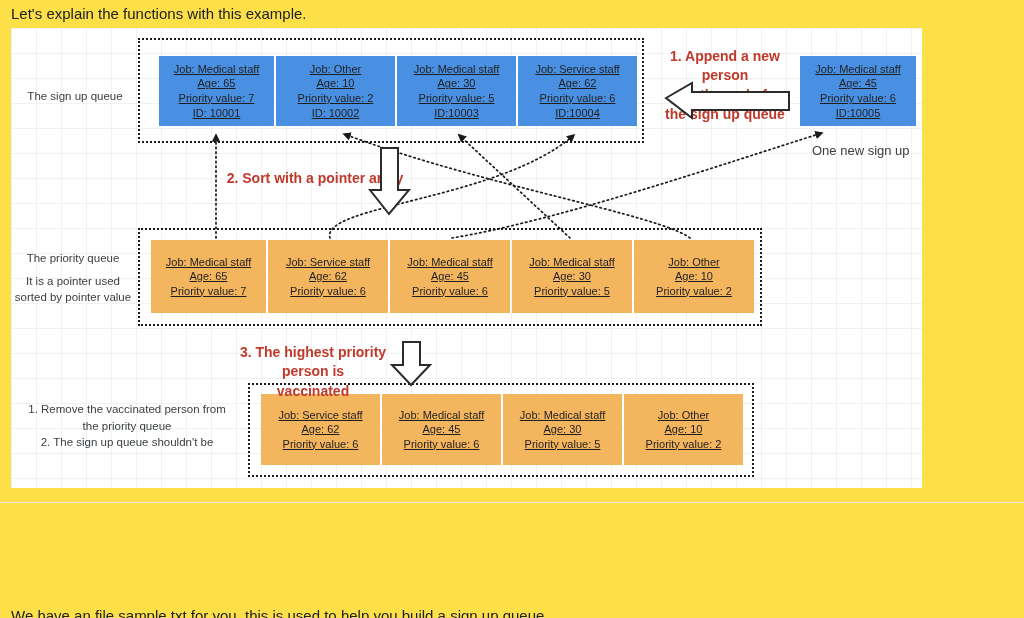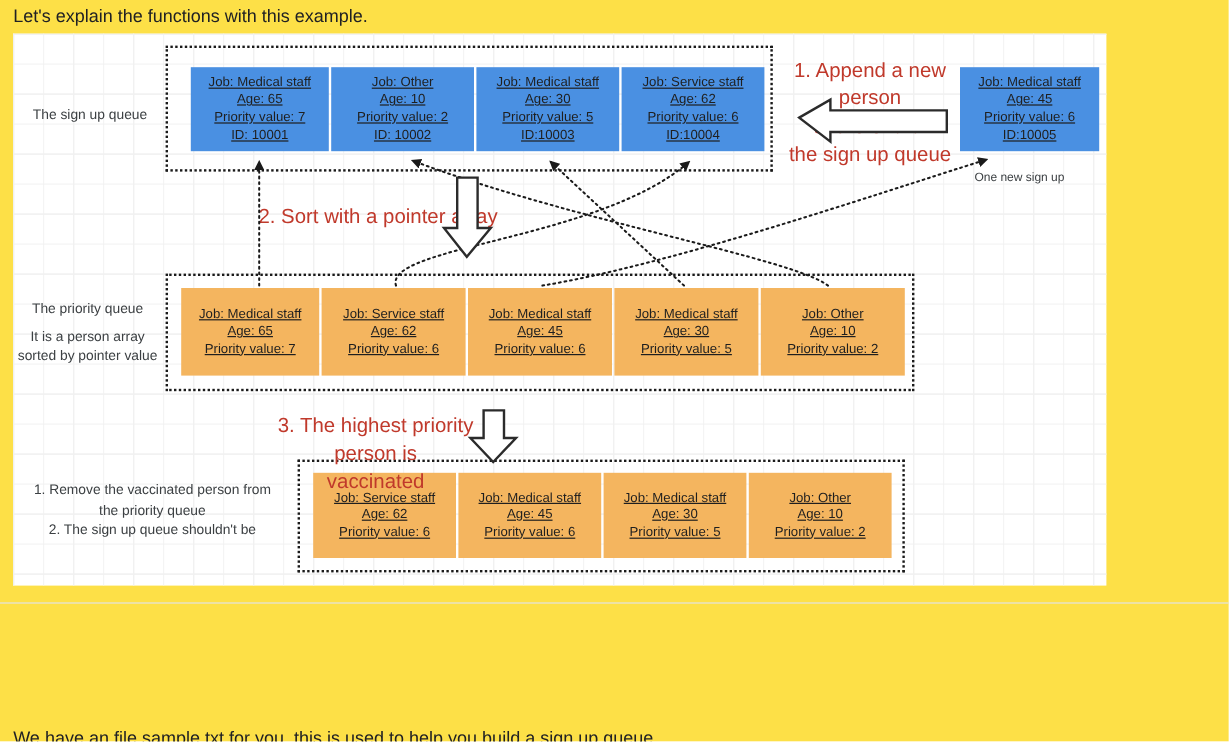--- a/index.html
+++ b/index.html
@@ -91,31 +91,31 @@
     position: absolute;
     font-size: 11.5px;
     color: #3c4043;
     text-align: center;
     line-height: 1.45;
   }
 
   
   .step-note {
     position: absolute;
-    font-size: 17px;
-    font-weight: normal;
+    font-size: 14px;
+    font-weight: bold;
     color: #c0392b;
     text-align: center;
     line-height: 1.38;
   }
 
   
   .caption {
     position: absolute;
-    font-size: 10px;
+    font-size: 13px;
     color: #3c4043;
     white-space: nowrap;
   }
 </style>
 </head>
 <body>
 
 <div id="page">
 
   <div class="prose" id="intro-text">Let's explain the functions with this example.</div>
@@ -213,21 +213,21 @@
     </div>
   </div>
 
   <div class="side-label" style="left:12px; top:88px; width:126px;">
     <span>The sign up queue</span>
   </div>
 
   <div class="side-label" style="left:6px; top:250px; width:134px;">
     <div>The priority queue</div>
     <div style="height:6px;"></div>
-    <div>It is a person array</div>
+    <div>It is a pointer used</div>
     <div>sorted by pointer value</div>
   </div>
 
   <div class="side-label" style="left:8px; top:401px; width:238px;">
     <div>1. Remove the vaccinated person from</div>
     <div>the priority queue</div>
     <div>2. The sign up queue shouldn't be</div>
   </div>
 
   <div class="step-note" style="left:650px; top:47px; width:150px;">

